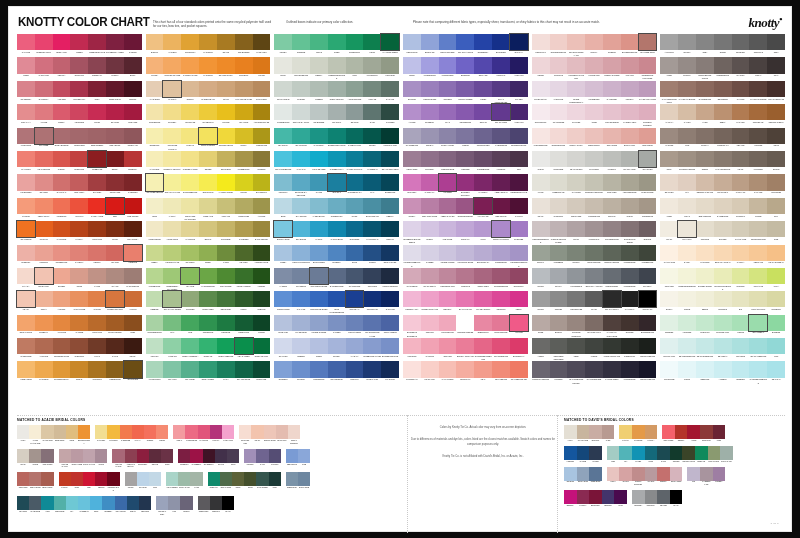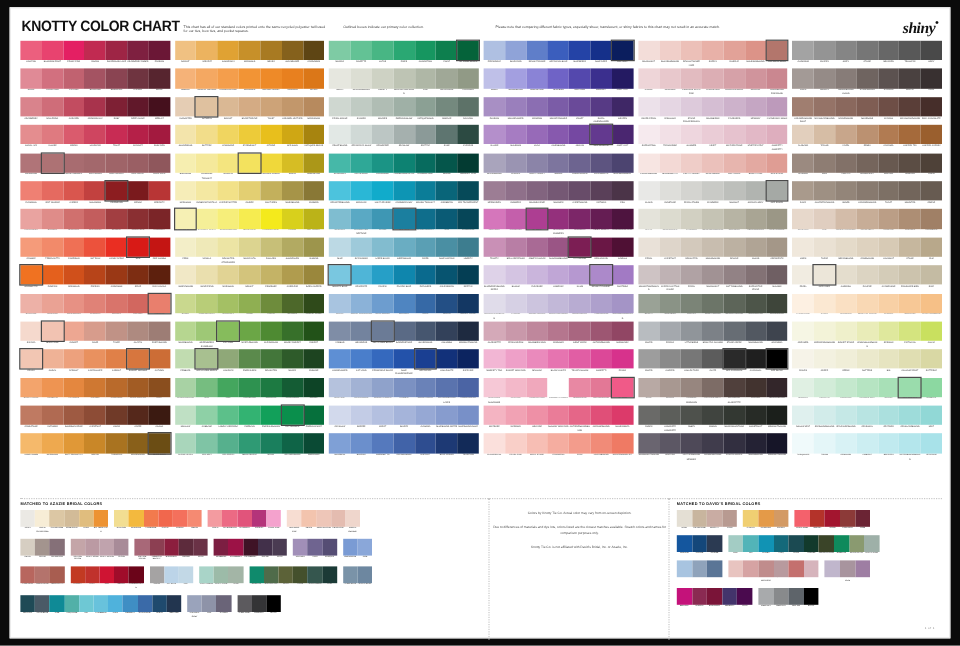--- a/index.html
+++ b/index.html
@@ -97,21 +97,21 @@
 </head>
 <body>
 
 <div class="page">
 
   <div class="header">
     <div class="title">KNOTTY COLOR CHART</div>
     <div class="note n1">This chart has all of our standard colors printed onto the same recycled polyester twill used for our ties, bow ties, and pocket squares.</div>
     <div class="note n2">Outlined boxes indicate our primary color collection.</div>
     <div class="note n3">Please note that comparing different fabric types, especially sheer, translucent, or shiny fabrics to this chart may not result in an accurate match.</div>
-    <div class="logo"><span>shiny</span><span class="dot">•</span></div>
+    <div class="logo"><span>knotty</span><span class="dot">•</span></div>
   </div>
 
   <div class="grid" id="main-grid">
       <div class="col">
         <div class="row">
           <div class="chips">
             <div class="chip" style="background: rgb(236, 95, 126);"></div>
             <div class="chip" style="background: rgb(232, 67, 111);"></div>
             <div class="chip" style="background: rgb(228, 31, 99);"></div>
             <div class="chip" style="background: rgb(193, 42, 81);"></div>

